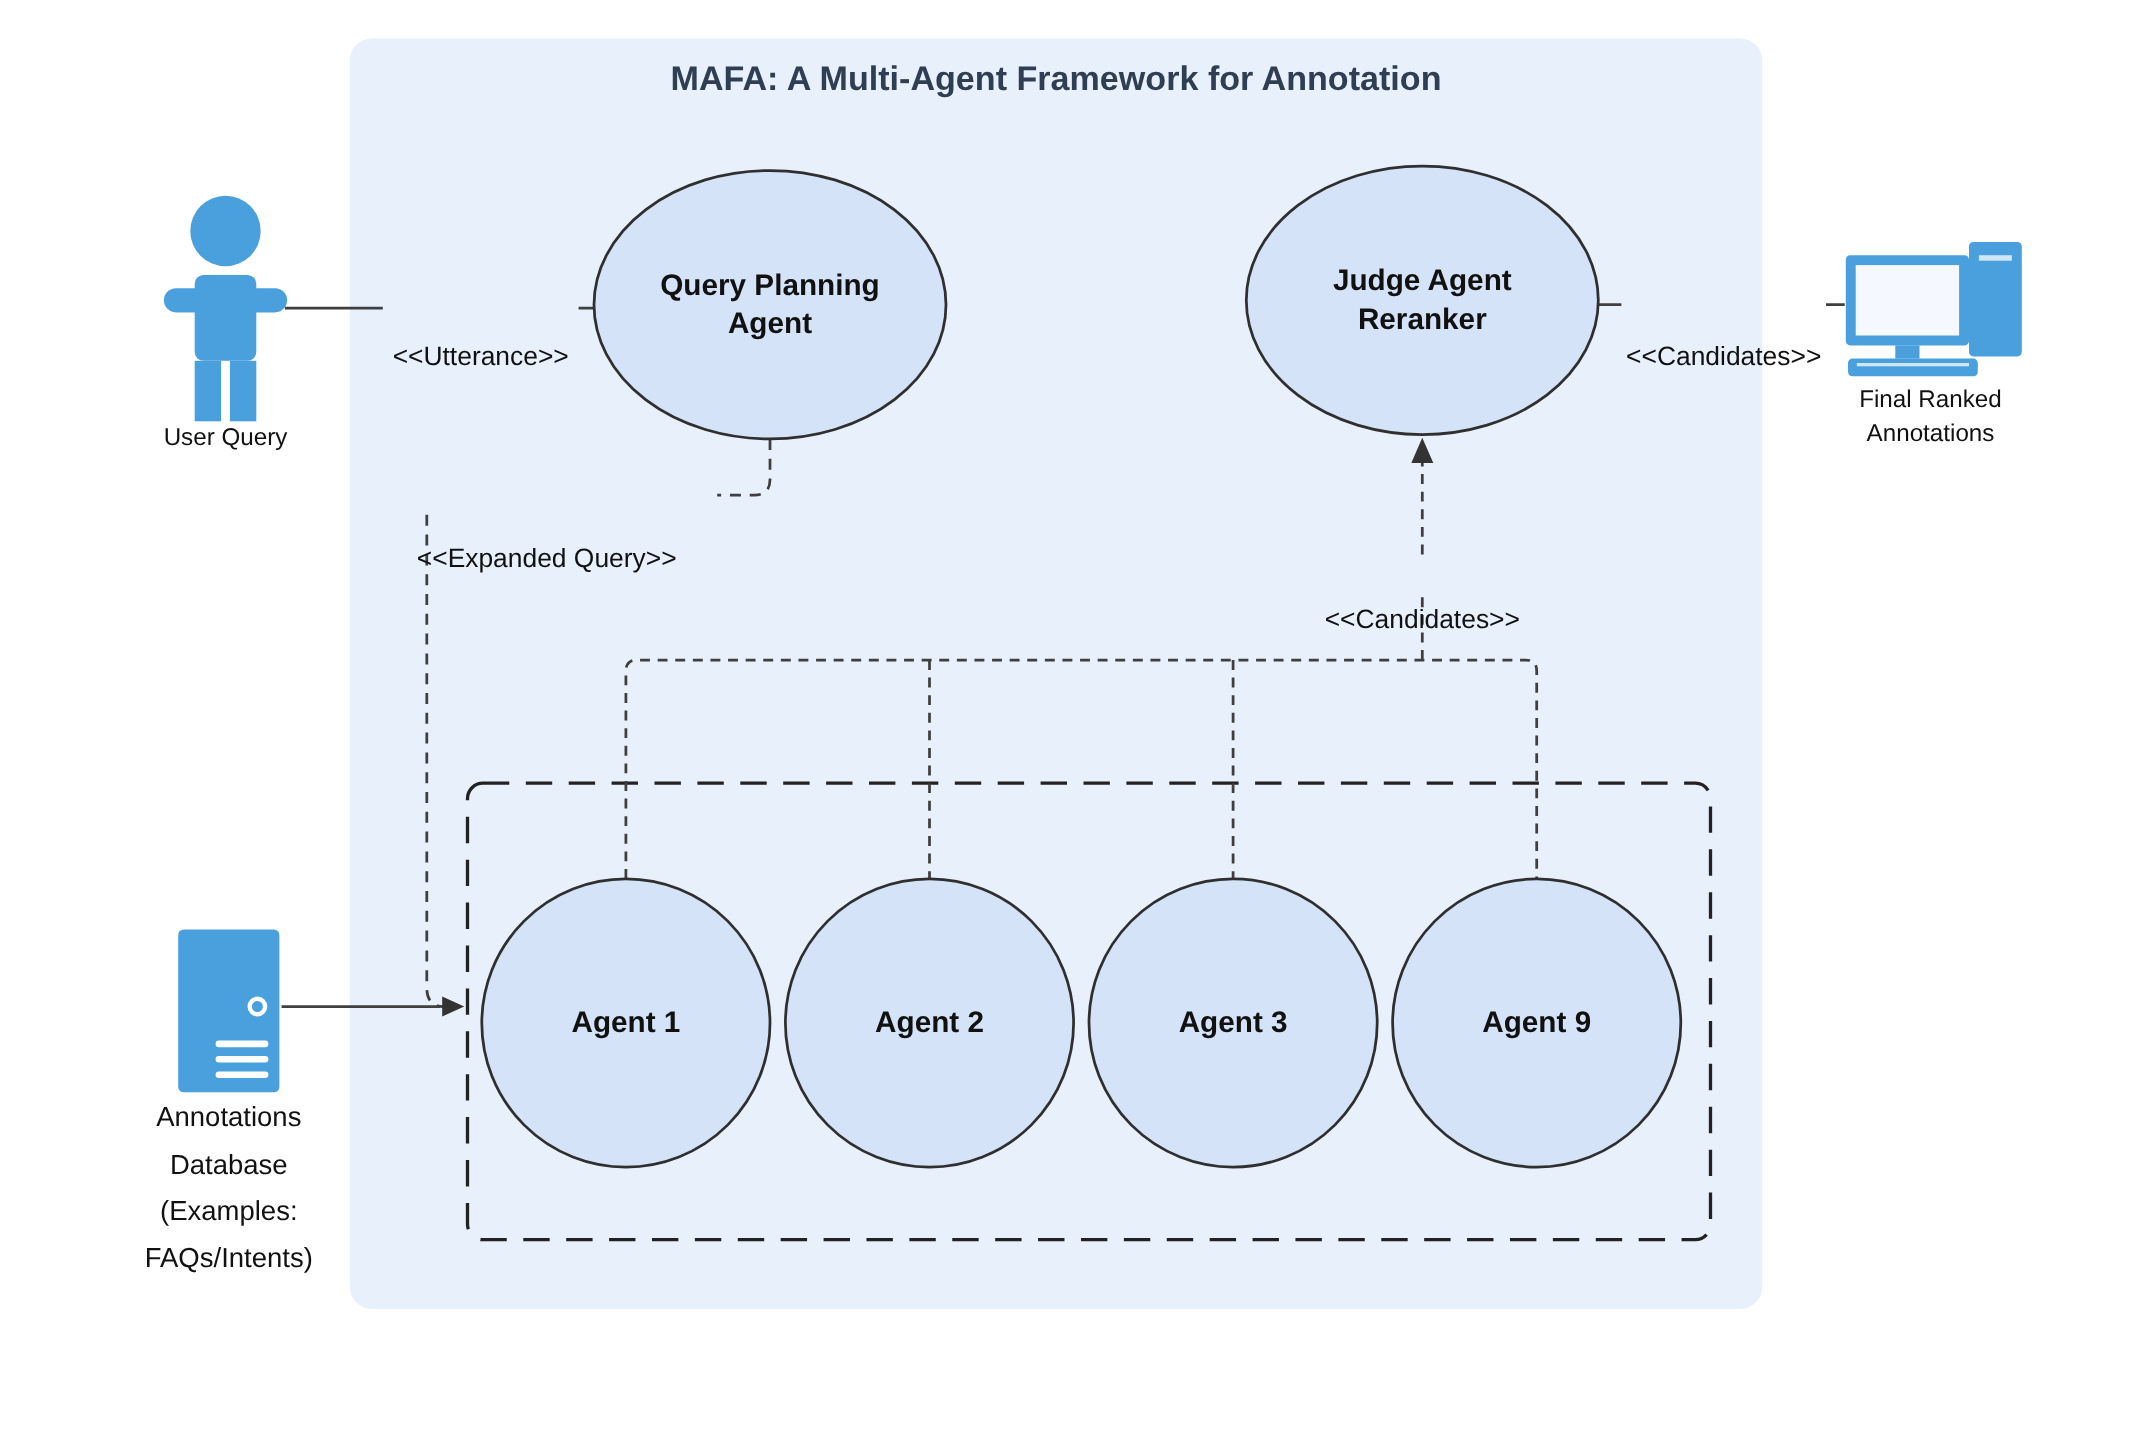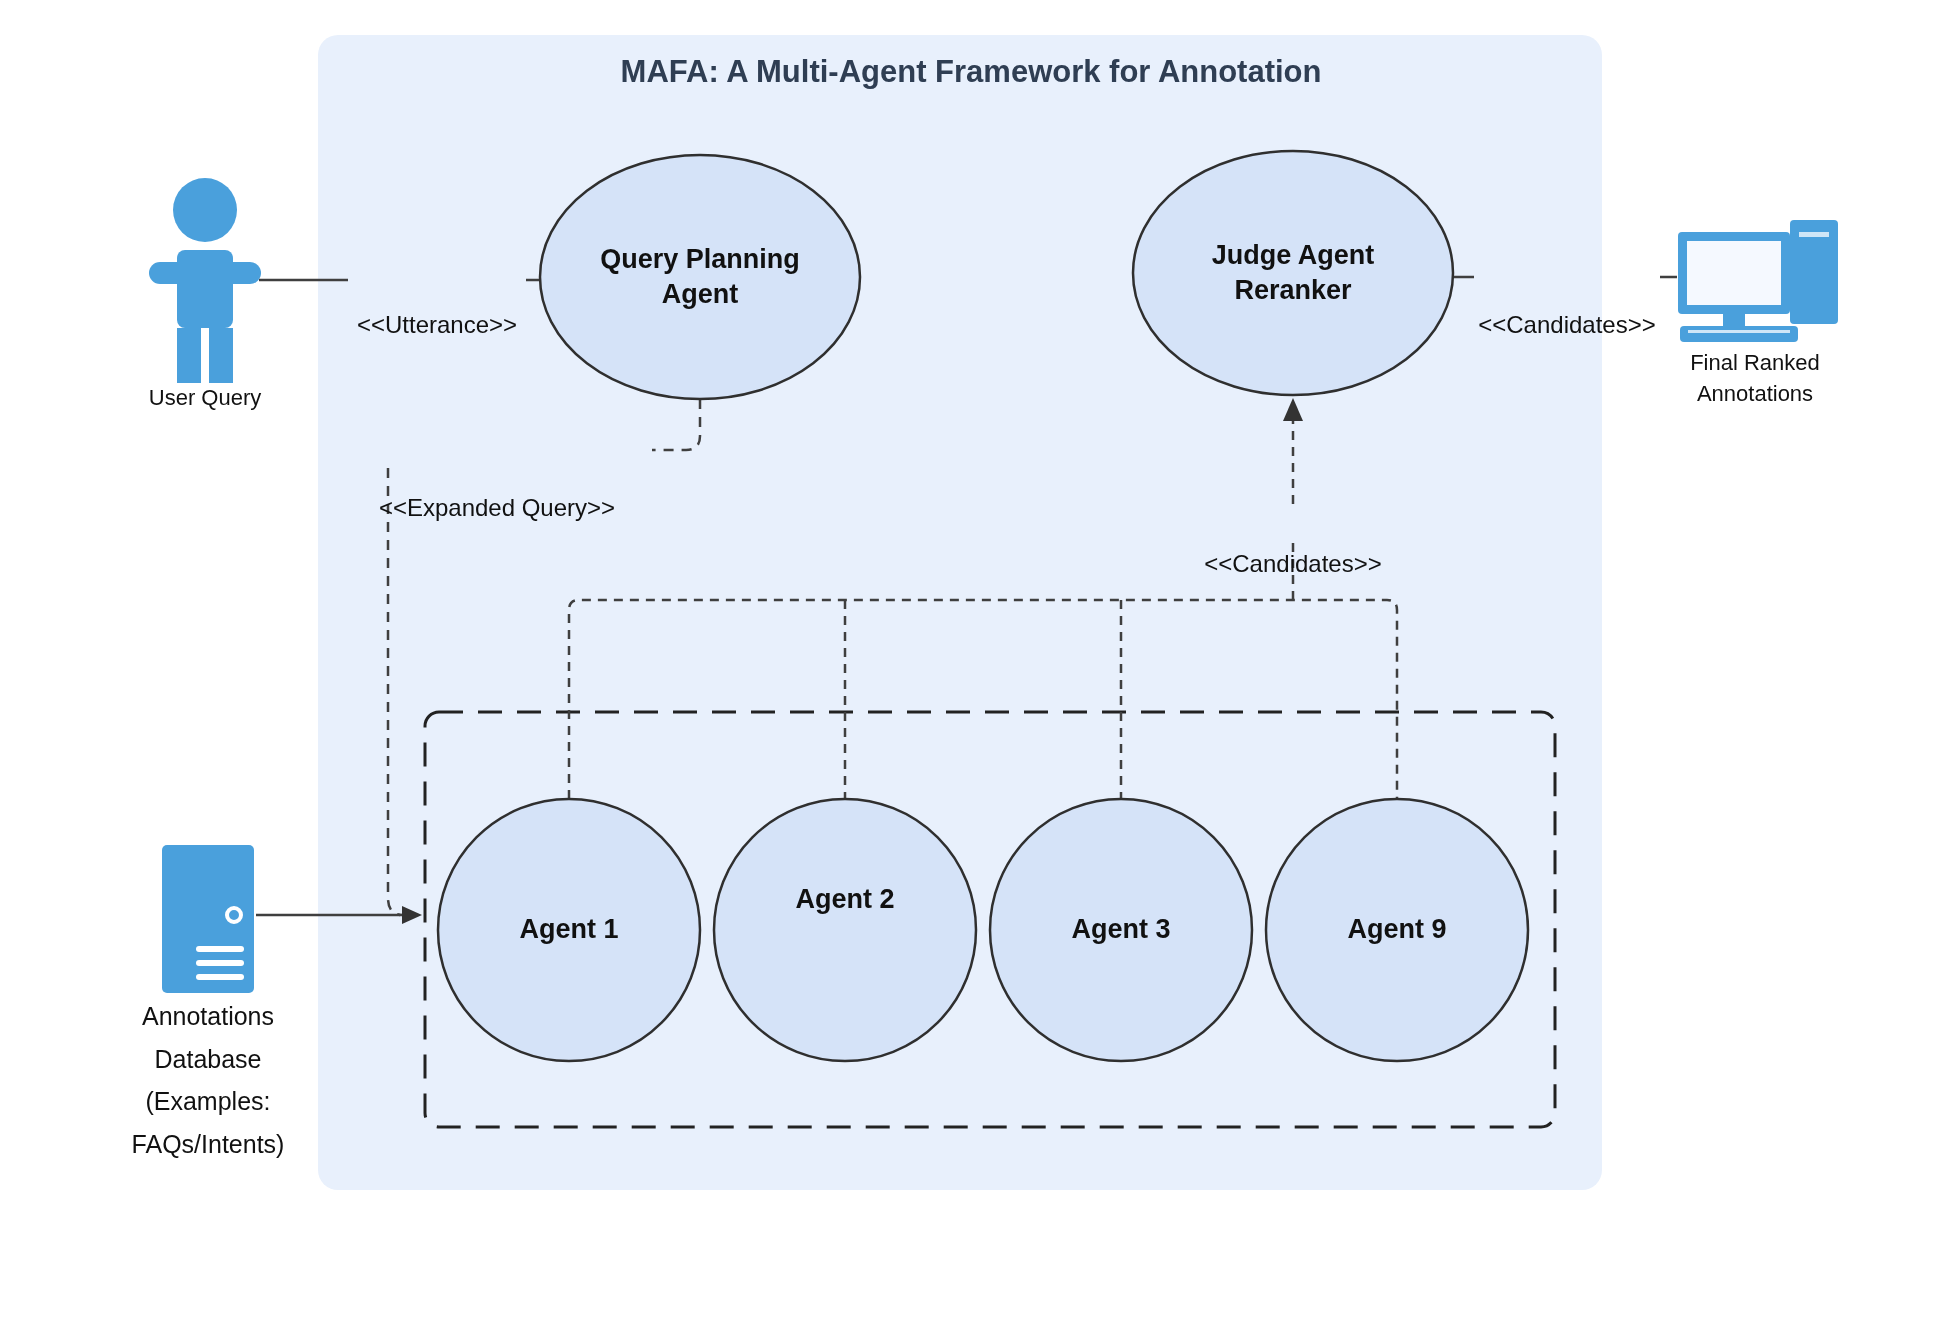--- a/index.html
+++ b/index.html
@@ -71,21 +71,21 @@
 
     <ellipse cx="700" cy="277" rx="160" ry="122" stroke="#2f2f2f" stroke-width="2.5" fill="#d5e3f8"></ellipse>
     <ellipse cx="1293" cy="273" rx="160" ry="122" stroke="#2f2f2f" stroke-width="2.5" fill="#d5e3f8"></ellipse>
 
     <circle cx="569" cy="930" r="131" stroke="#2f2f2f" stroke-width="2.5" fill="#d5e3f8"></circle>
     <circle cx="845" cy="930" r="131" stroke="#2f2f2f" stroke-width="2.5" fill="#d5e3f8"></circle>
     <circle cx="1121" cy="930" r="131" stroke="#2f2f2f" stroke-width="2.5" fill="#d5e3f8"></circle>
     <circle cx="1397" cy="930" r="131" stroke="#2f2f2f" stroke-width="2.5" fill="#d5e3f8"></circle>
   </svg>
 
-  <div class="lbl title center" style="left:960px; top:72px;margin-left:11px;">MAFA: A Multi-Agent Framework for Annotation</div>
+  <div class="lbl title center" style="left:960px; top:72px;">MAFA: A Multi-Agent Framework for Annotation</div>
 
   <div class="lbl caption center" style="left:205px; top:398px;">User Query</div>
 
   <div class="lbl edge-label center" style="left:437px; top:281px;">&lt;&lt;Utterance&gt;&gt;</div>
 
   <div class="lbl node-label center" style="left:1293px; top:273px;">
     <span style="display:block">Judge Agent</span>
     <span style="display:block">Reranker</span>
   </div>
 
@@ -106,17 +106,17 @@
   <div class="lbl edge-label center" style="left:1293px; top:520px;">&lt;&lt;Candidates&gt;&gt;</div>
 
   <div class="lbl caption-wide hcenter" style="left:208px; top:995px;">
     <span style="display:block">Annotations</span>
     <span style="display:block">Database</span>
     <span style="display:block">(Examples:</span>
     <span style="display:block">FAQs/Intents)</span>
   </div>
 
   <div class="lbl node-label center" style="left:569px; top:930px;">Agent 1</div>
-  <div class="lbl node-label center" style="left:845px; top:900px;">Agent 2</div>
+  <div class="lbl node-label center" style="left:845px; top:930px;">Agent 2</div>
   <div class="lbl node-label center" style="left:1121px; top:930px;">Agent 3</div>
   <div class="lbl node-label center" style="left:1397px; top:930px;">Agent 9</div>
 
 </div>
 
 </body></html>

